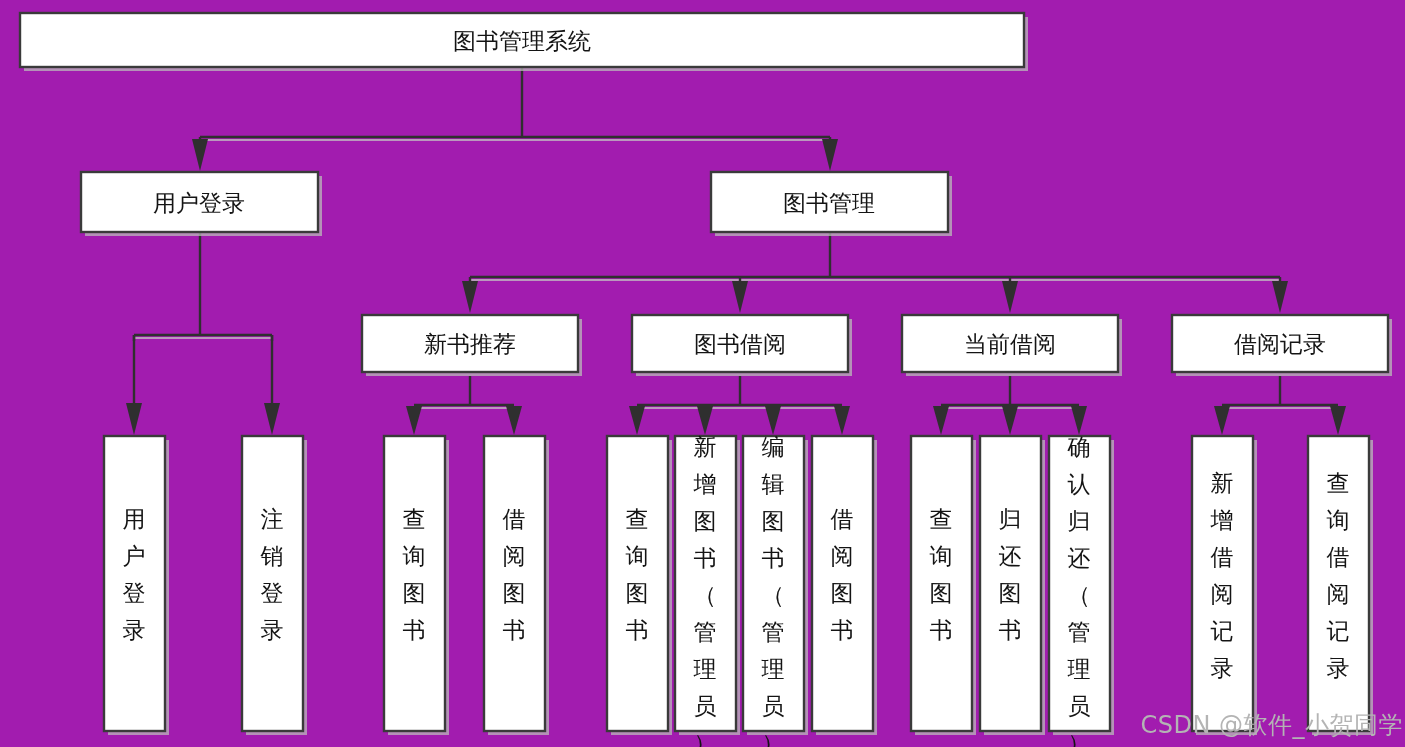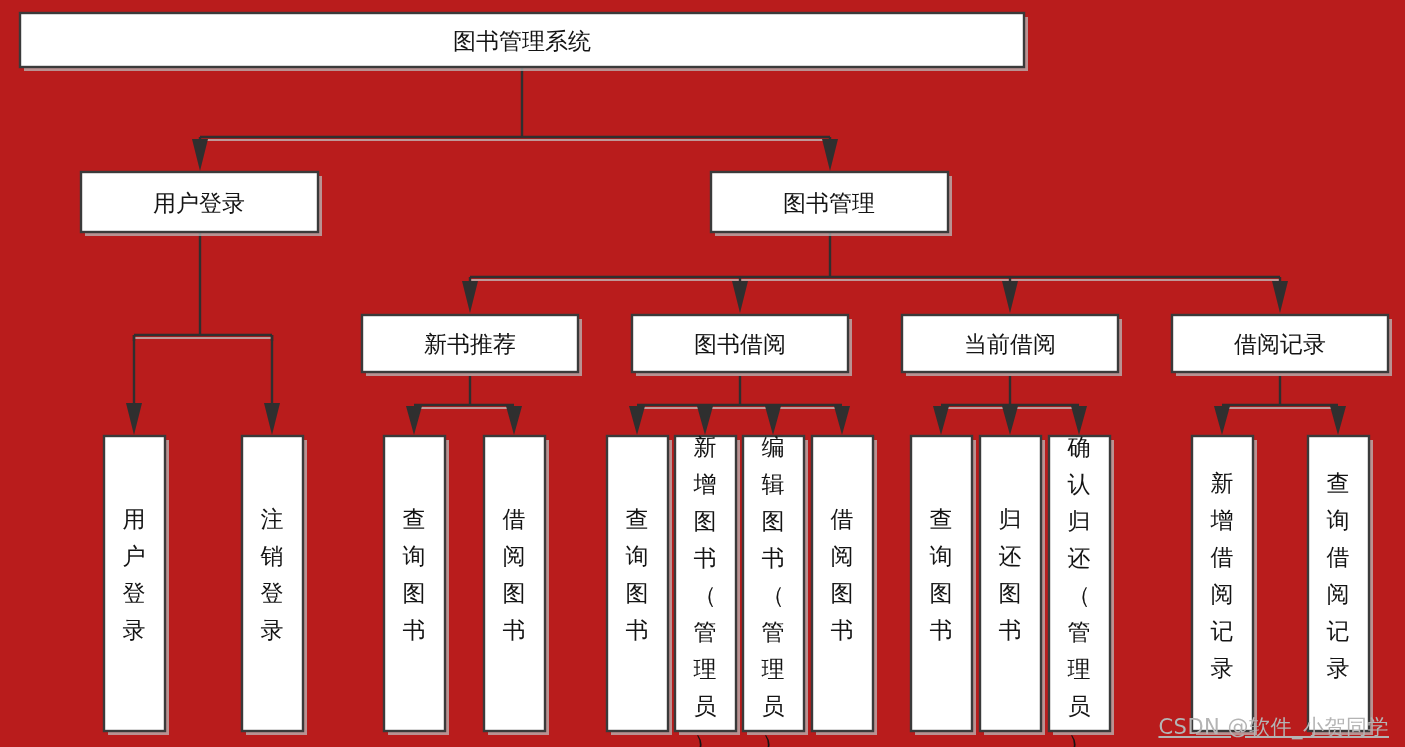--- a/index.html
+++ b/index.html
@@ -11,21 +11,21 @@
   body {
     width: 1405px;
     height: 747px;
     overflow: hidden;
     font-family: "DejaVu Sans", "Liberation Sans", sans-serif;
   }
   #diagram-root {
     position: relative;
     width: 1405px;
     height: 747px;
-    background: #b91c1c;
+    background: #a21caf;
   }
   svg#tree-svg {
     position: absolute;
     left: 0;
     top: 0;
     width: 1405px;
     height: 747px;
     display: block;
   }
   .node-box {
@@ -62,29 +62,28 @@
     dominant-baseline: central;
   }
   .node-label-vertical {
     fill: #141414;
     font-family: "DejaVu Sans", "Liberation Sans", sans-serif;
     font-size: 23px;
     text-anchor: middle;
   }
   .watermark {
     position: absolute;
-    right: 16px;
+    right: 2px;
     bottom: 6px;
     color: #b4b4b4;
-    font-size: 21px;
+    font-size: 24px;
     font-family: "DejaVu Sans", "Liberation Sans", sans-serif;
     letter-spacing: 0.5px;
     white-space: nowrap;
     user-select: none;
-    text-decoration: underline;
   }
 </style>
 </head>
 <body>
 
 <div id="diagram-root">
 
   <svg id="tree-svg" viewBox="0 0 1405 747" xmlns="http://www.w3.org/2000/svg">
 
     <defs>

